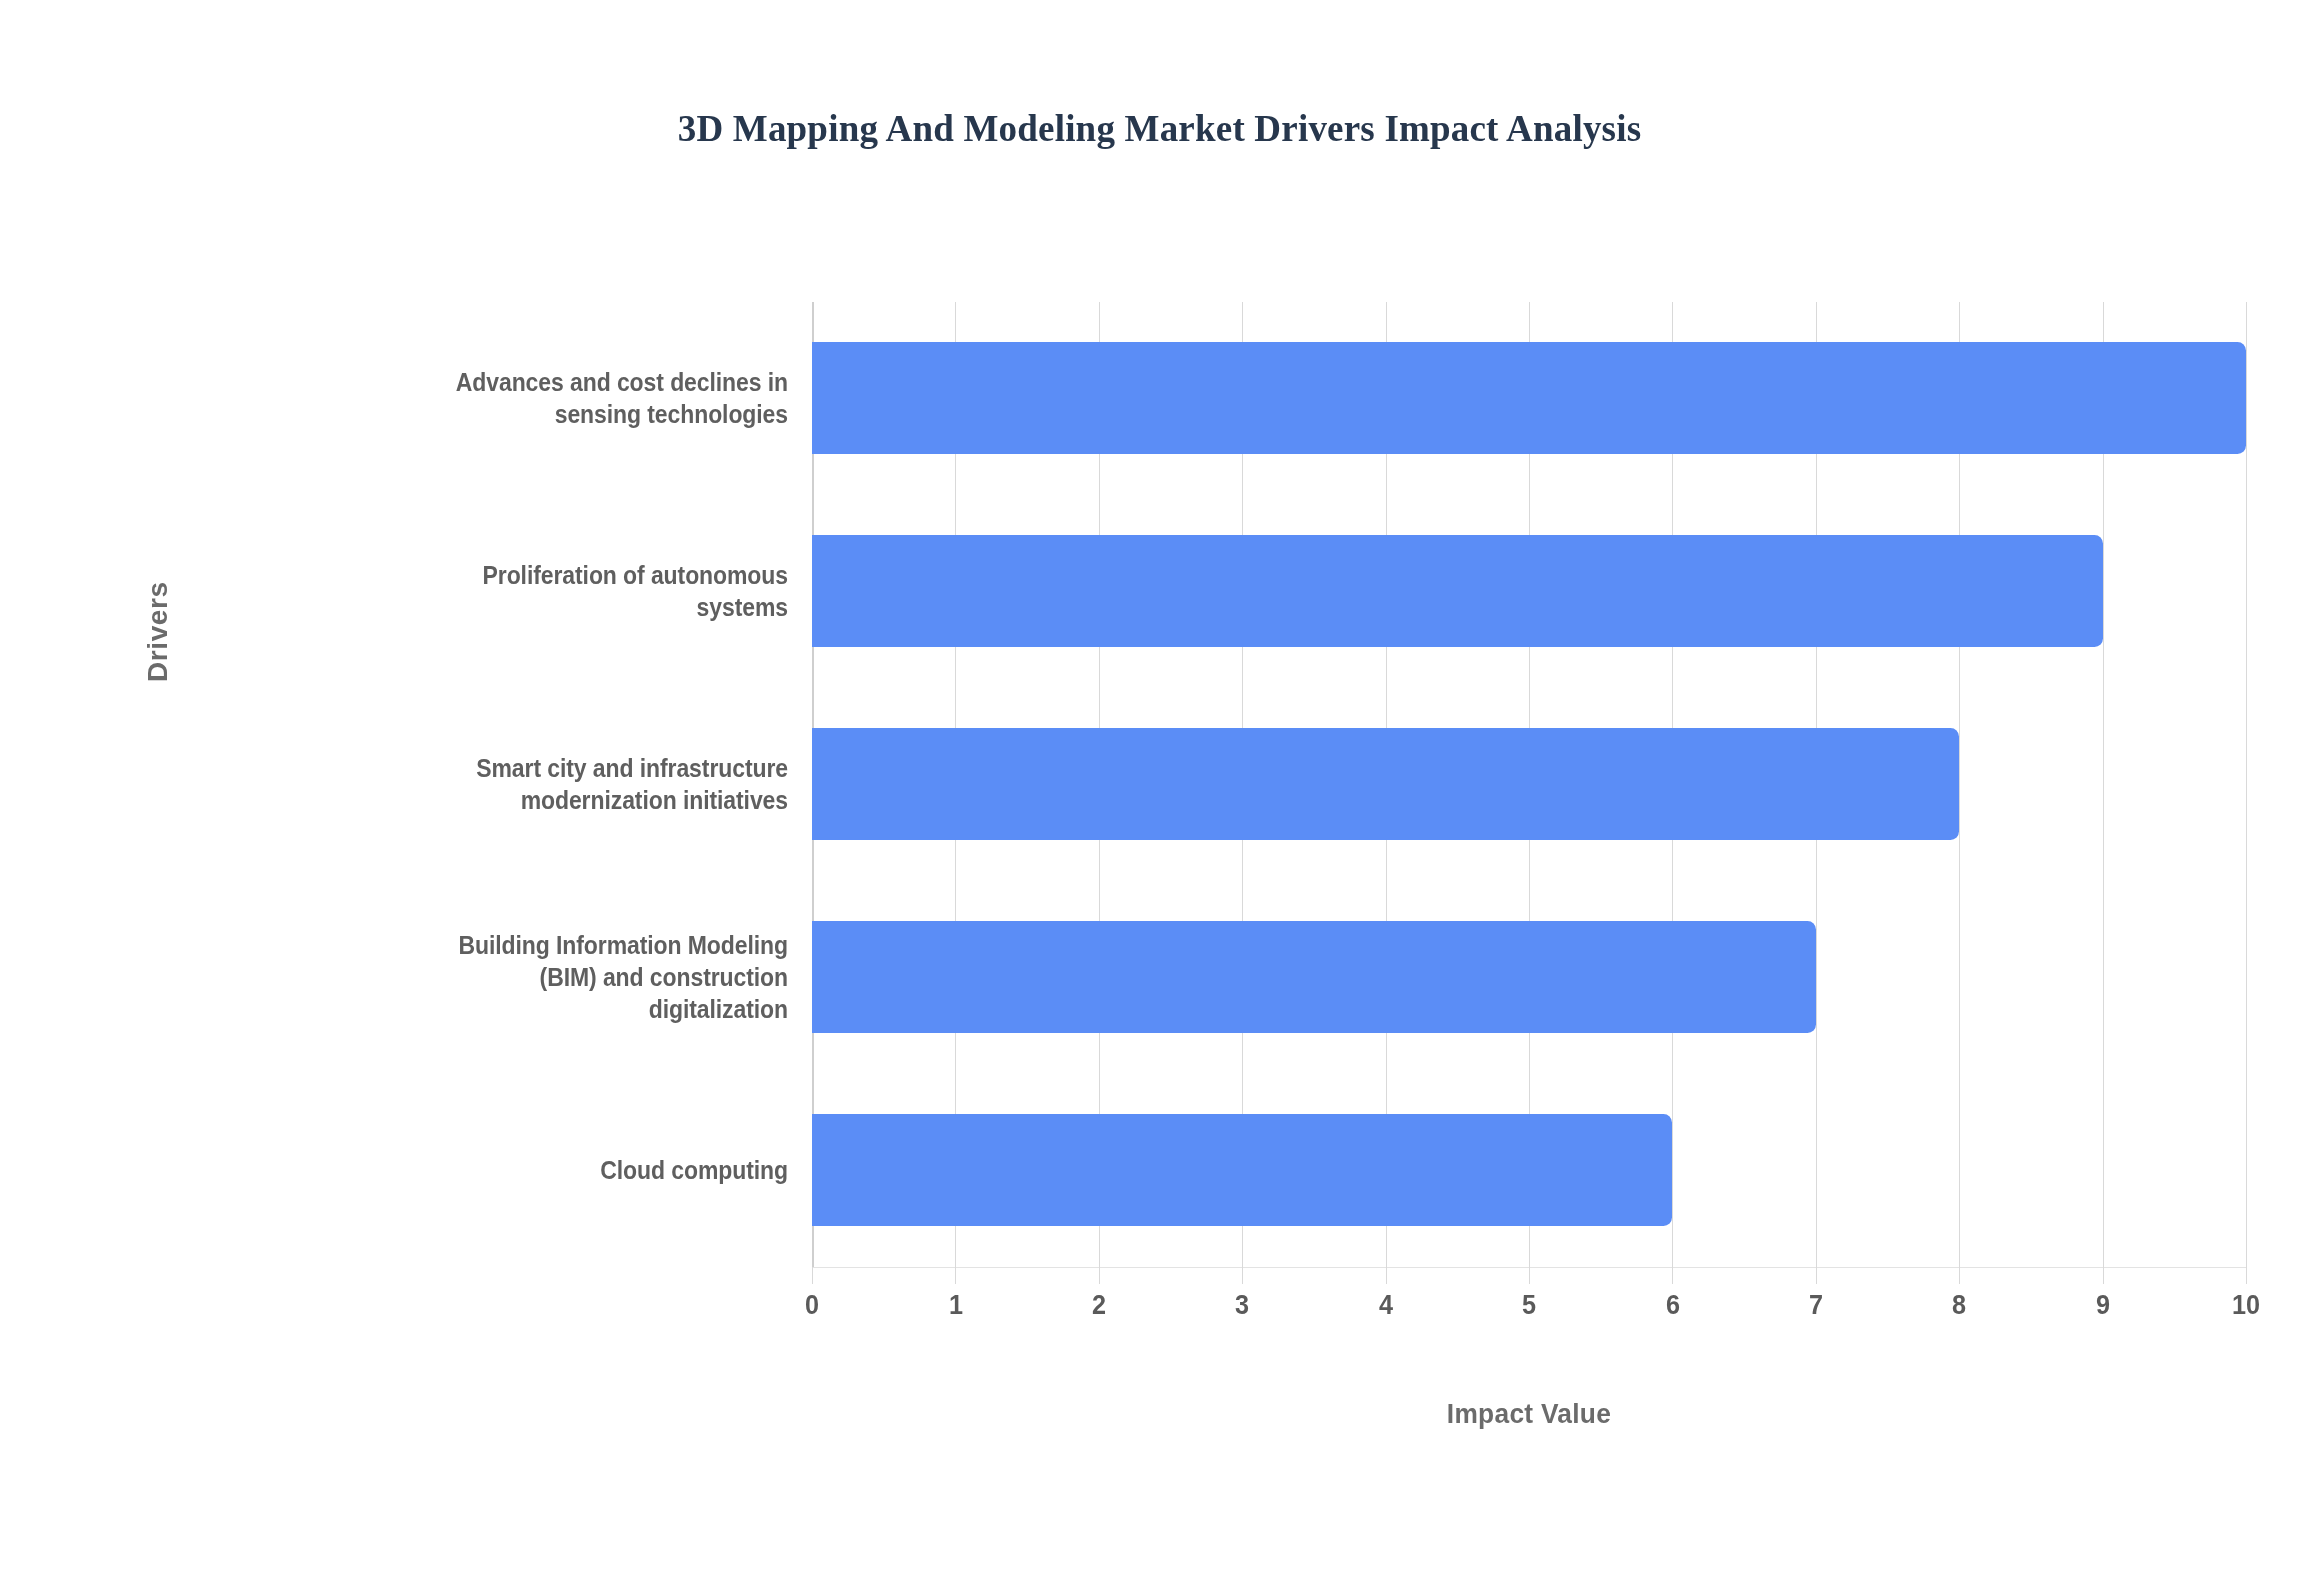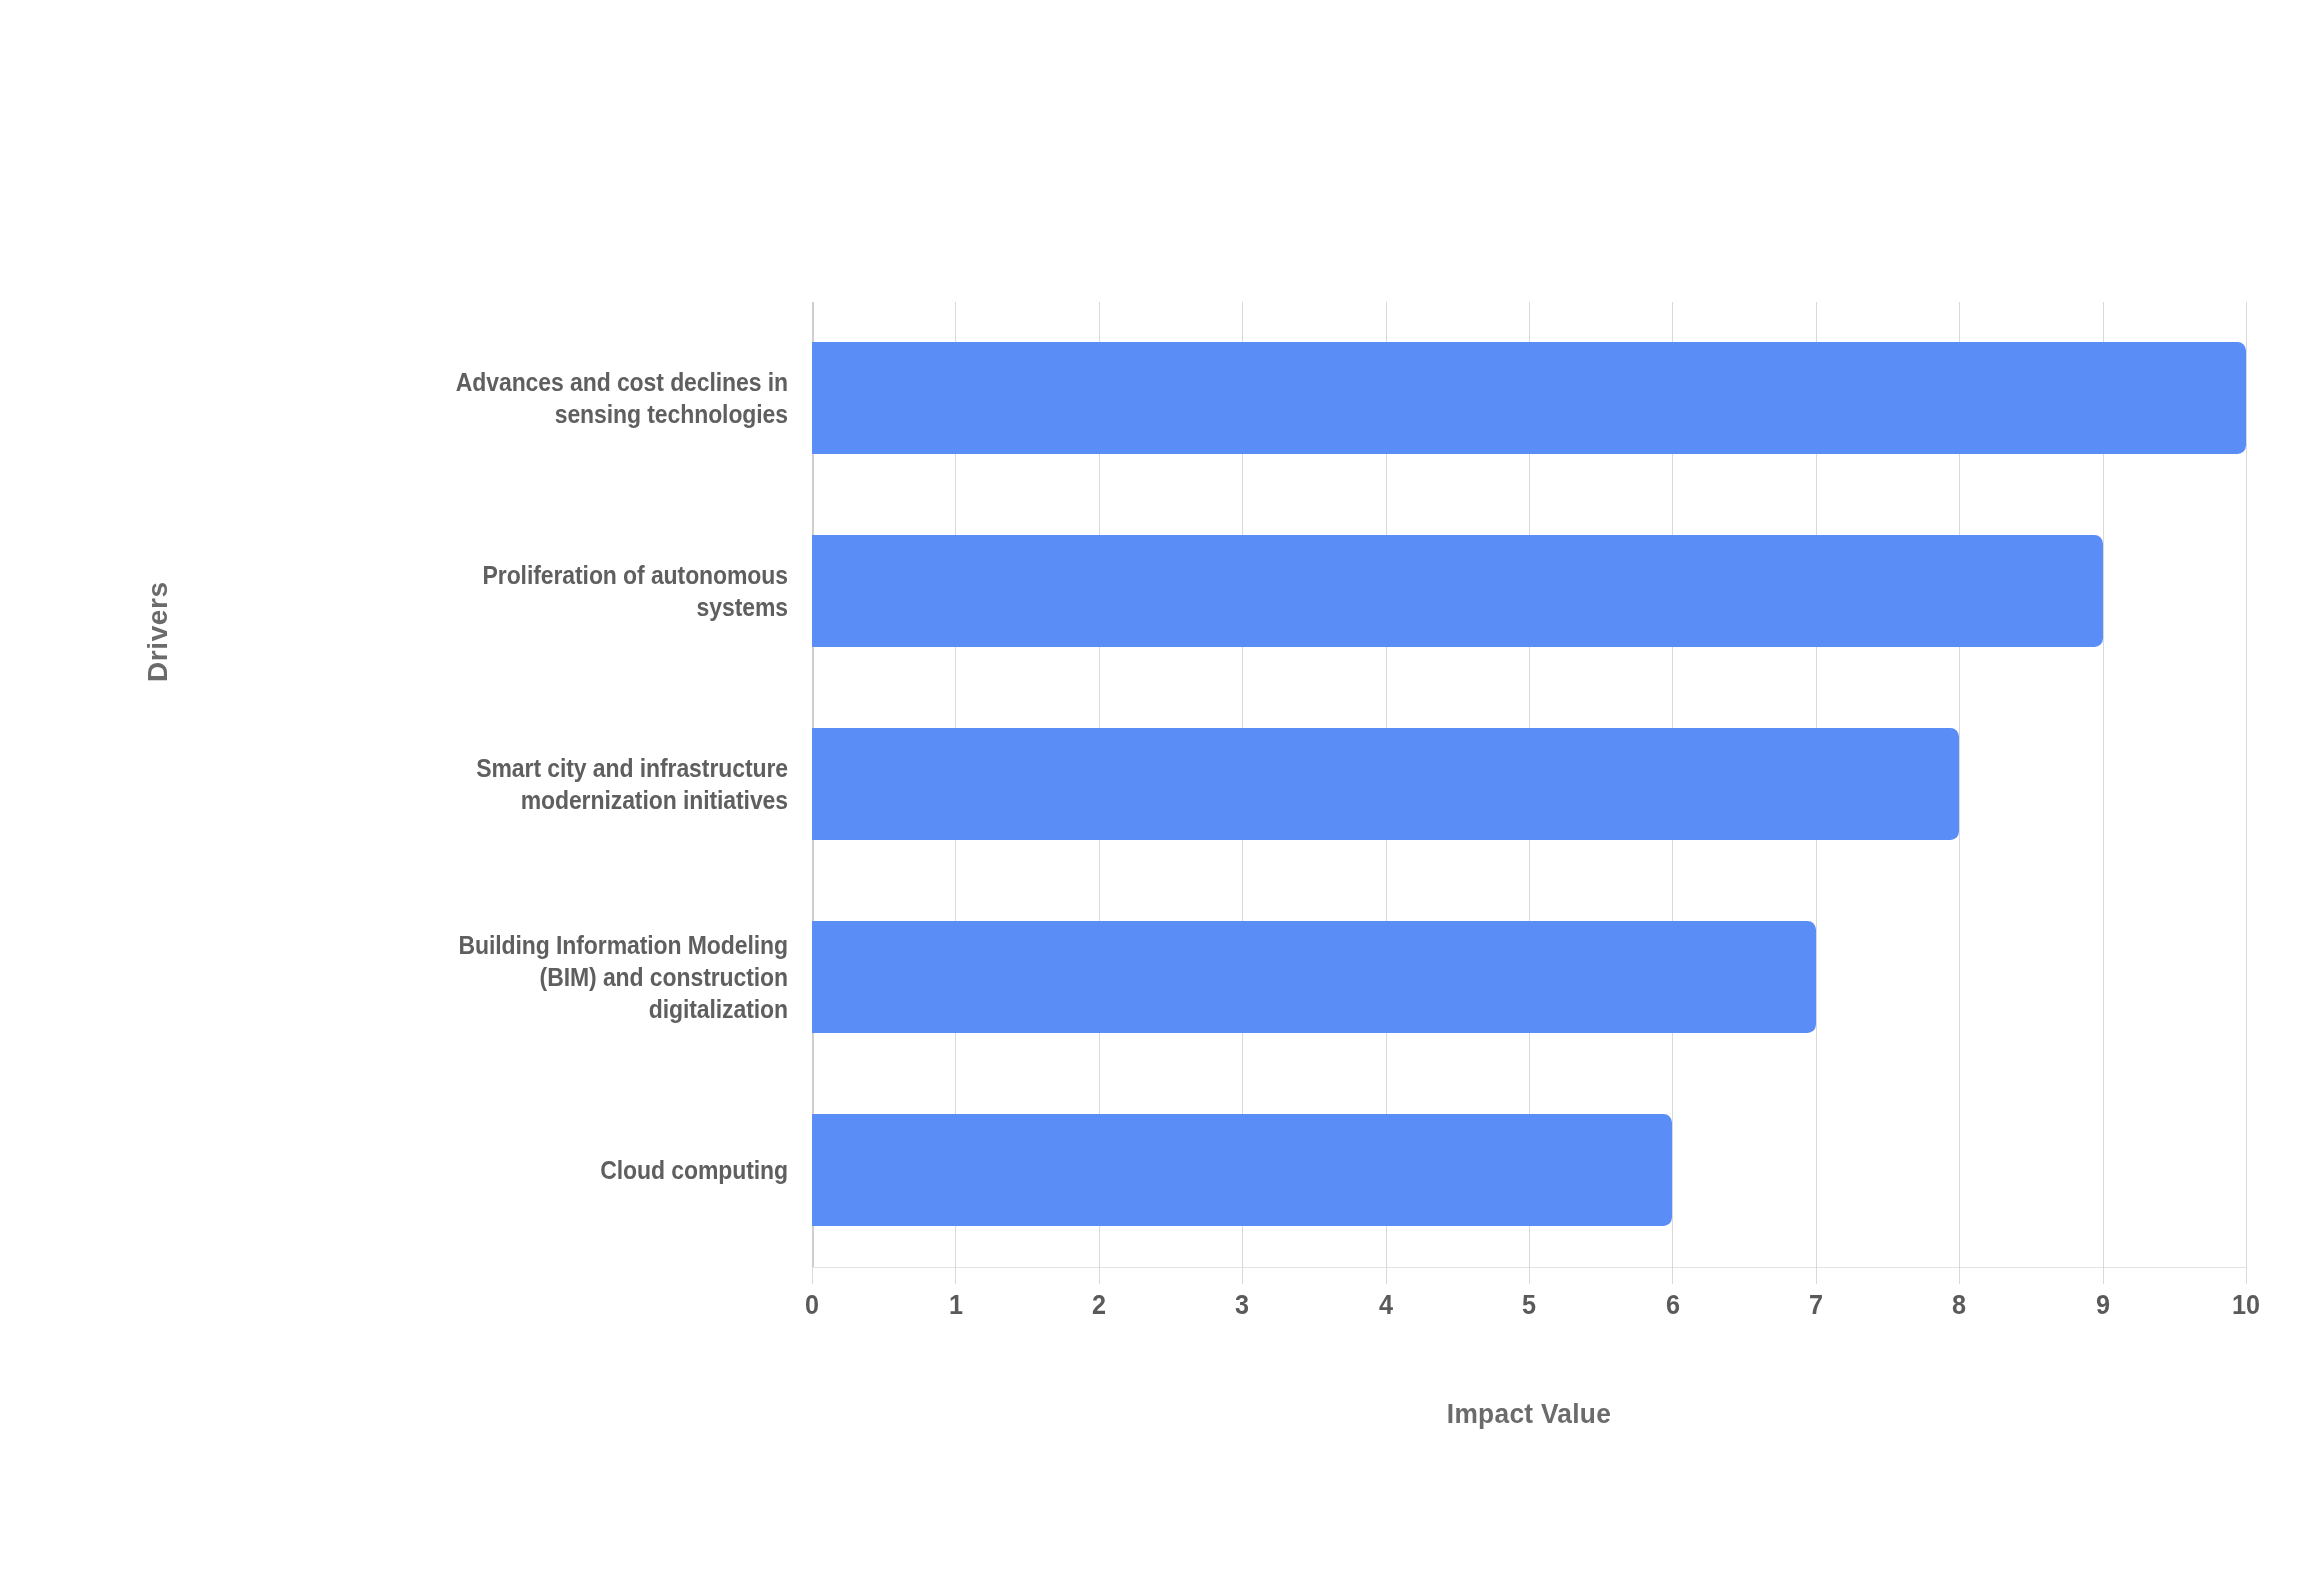--- a/index.html
+++ b/index.html
@@ -145,20 +145,21 @@
     transform: rotate(-90deg);
     transform-origin: left top;
     white-space: nowrap;
   }
 </style>
 </head>
 <body>
 
 <div id="figure" style="background: rgb(255, 255, 255);">
 
+  <div class="chart-title" style="color: rgb(39, 55, 77);">3D Mapping And Modeling Market Drivers Impact Analysis</div>
 
   <div id="plot">
     <div class="gridlines">
         <div class="gridline first" style="left: 0px;"></div>
         <div class="gridline" style="left: 143px;"></div>
         <div class="gridline" style="left: 287px;"></div>
         <div class="gridline" style="left: 430px;"></div>
         <div class="gridline" style="left: 574px;"></div>
         <div class="gridline" style="left: 717px;"></div>
         <div class="gridline" style="left: 860px;"></div>

